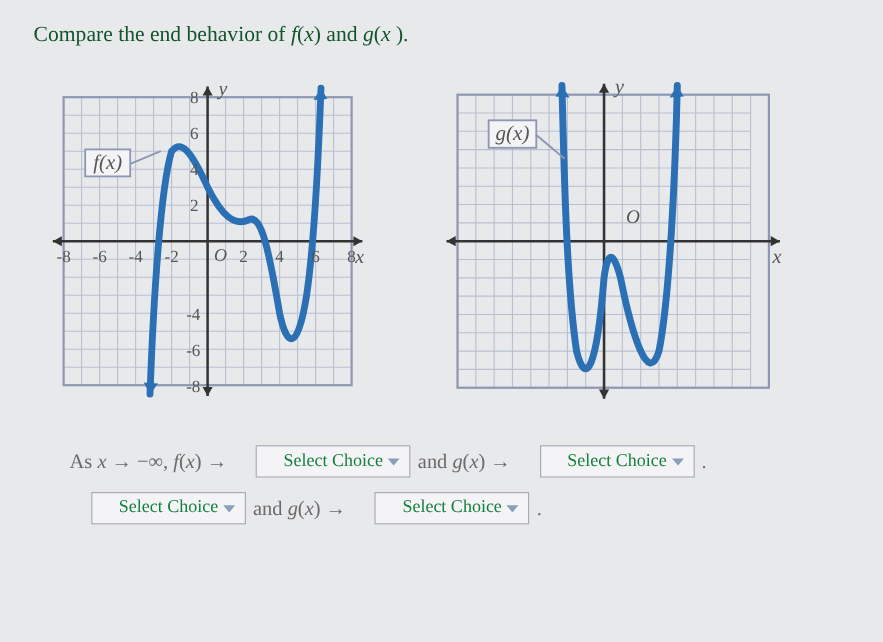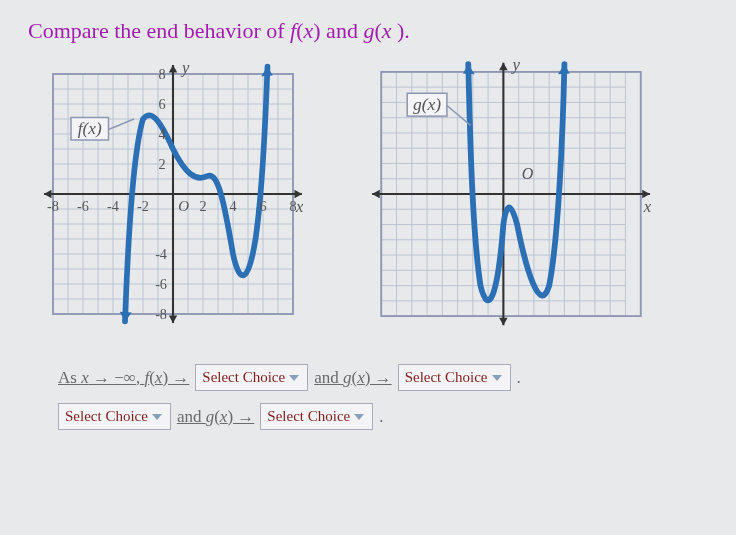--- a/index.html
+++ b/index.html
@@ -5,23 +5,23 @@
     * { margin: 0; padding: 0; box-sizing: border-box; }
     body {
       width: 736px;
       height: 535px;
       background: #e8e9eb;
       font-family: Georgia, 'Times New Roman', serif;
       padding: 18px 28px;
       color: #555;
     }
     .prompt {
-      font-size: 22px;
-      color: #a21caf;
-      margin-bottom: 10px;
+      font-size: 18px;
+      color: #14532d;
+      margin-bottom: 22px;
       filter: blur(0.4px);
     }
     .charts-row {
       display: flex;
       gap: 58px;
       margin-bottom: 30px;
       padding-left: 10px;
     }
     .chart-wrap {
       position: relative;
@@ -35,32 +35,33 @@
       color: #6a6a6a;
     }
     .answer-row {
       display: flex;
       align-items: center;
       gap: 6px;
       margin-bottom: 12px;
       flex-wrap: nowrap;
       filter: blur(0.4px);
     }
-    .label-text { white-space: nowrap; text-decoration: underline; }
+    .label-text { white-space: nowrap; }
     .select-box {
       display: inline-flex;
       align-items: center;
       gap: 4px;
       border: 1.5px solid #aab;
       background: #f4f4f6;
-      padding: 4px 8px 4px 6px;
+      padding: 4px 8px 4px 22px;
       font-size: 15px;
-      color: #7f1d1d;
+      color: #15803d;
       cursor: pointer;
       white-space: nowrap;
+      margin-left: 18px;
     }
     .chev {
       width: 0; height: 0;
       border-left: 5px solid transparent;
       border-right: 5px solid transparent;
       border-top: 6px solid #88a0bc;
     }
     .em-i { font-style: italic; }
   </style>
 </head>

